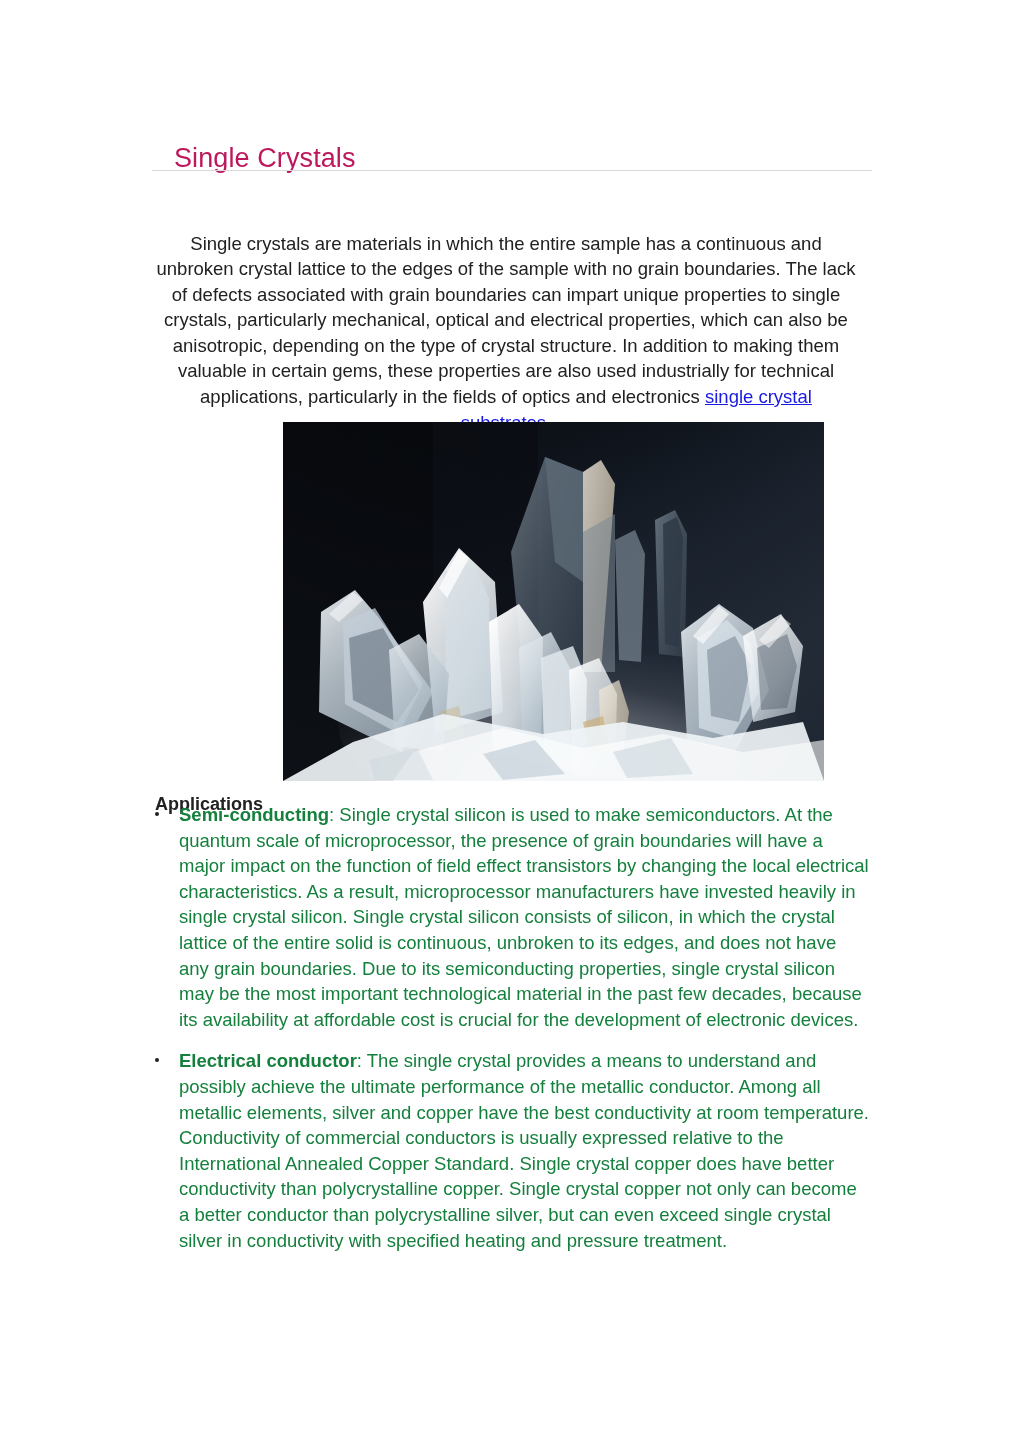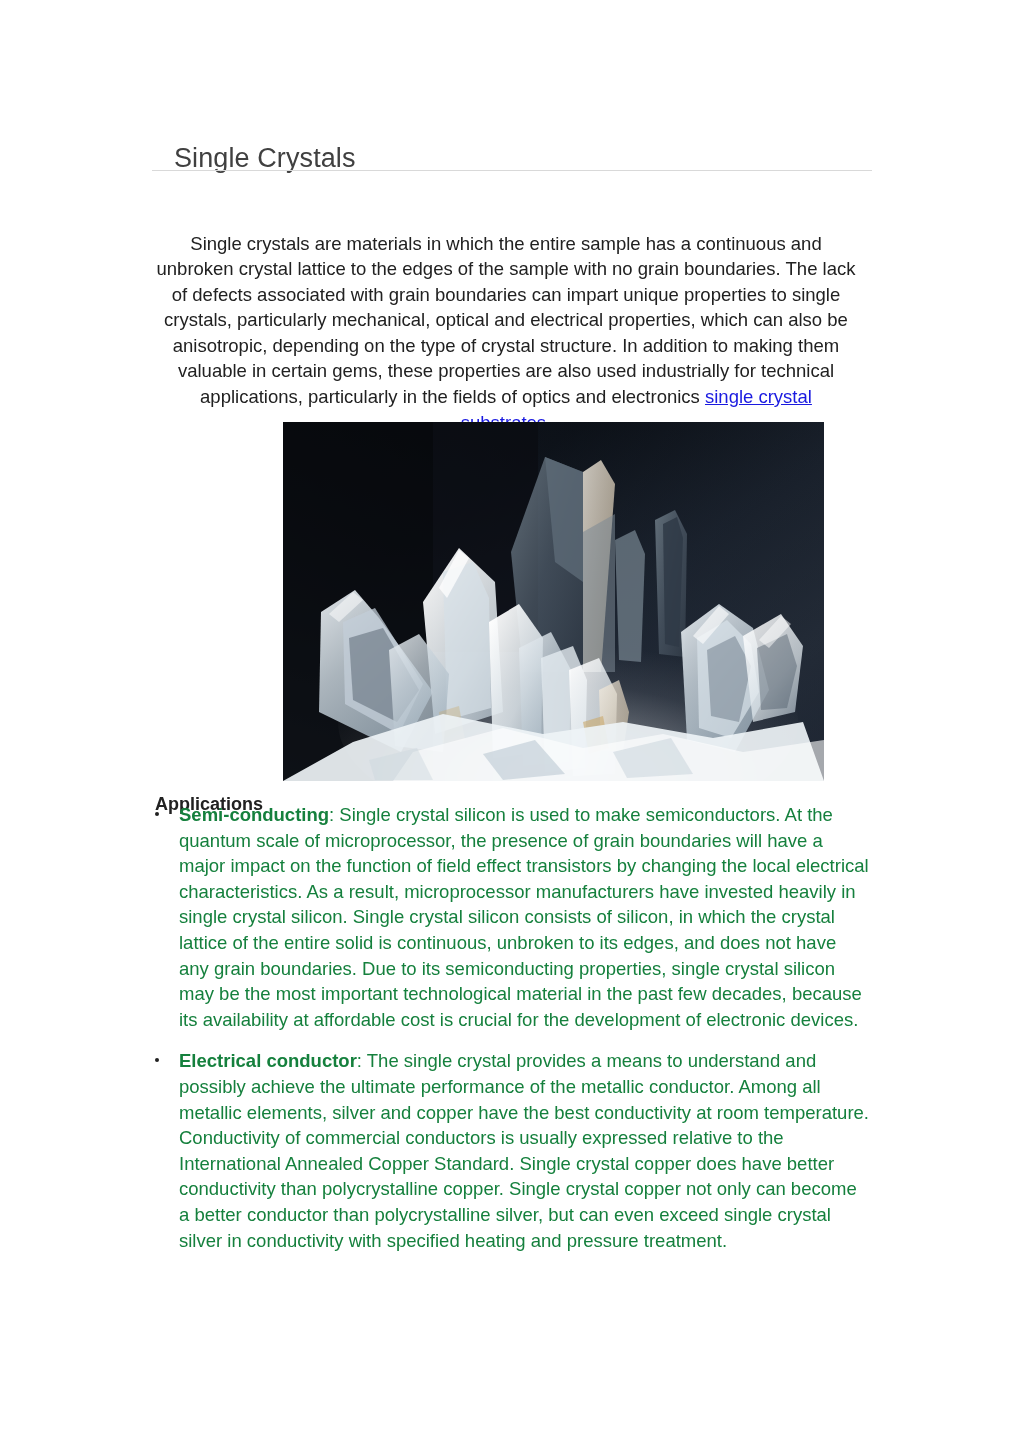--- a/index.html
+++ b/index.html
@@ -22,21 +22,21 @@
     background: #ffffff;
     overflow: hidden;
   }
   .doc-title {
     position: absolute;
     left: 174px;
     top: 123px;
     font-size: 27px;
     line-height: 34px;
     font-weight: 400;
-    color: #404040;
+    color: #be185d;
     letter-spacing: 0.1px;
     white-space: nowrap;
   }
   .title-rule {
     position: absolute;
     left: 152px;
     top: 170px;
     width: 720px;
     height: 1px;
     background: #d9d9d9;

